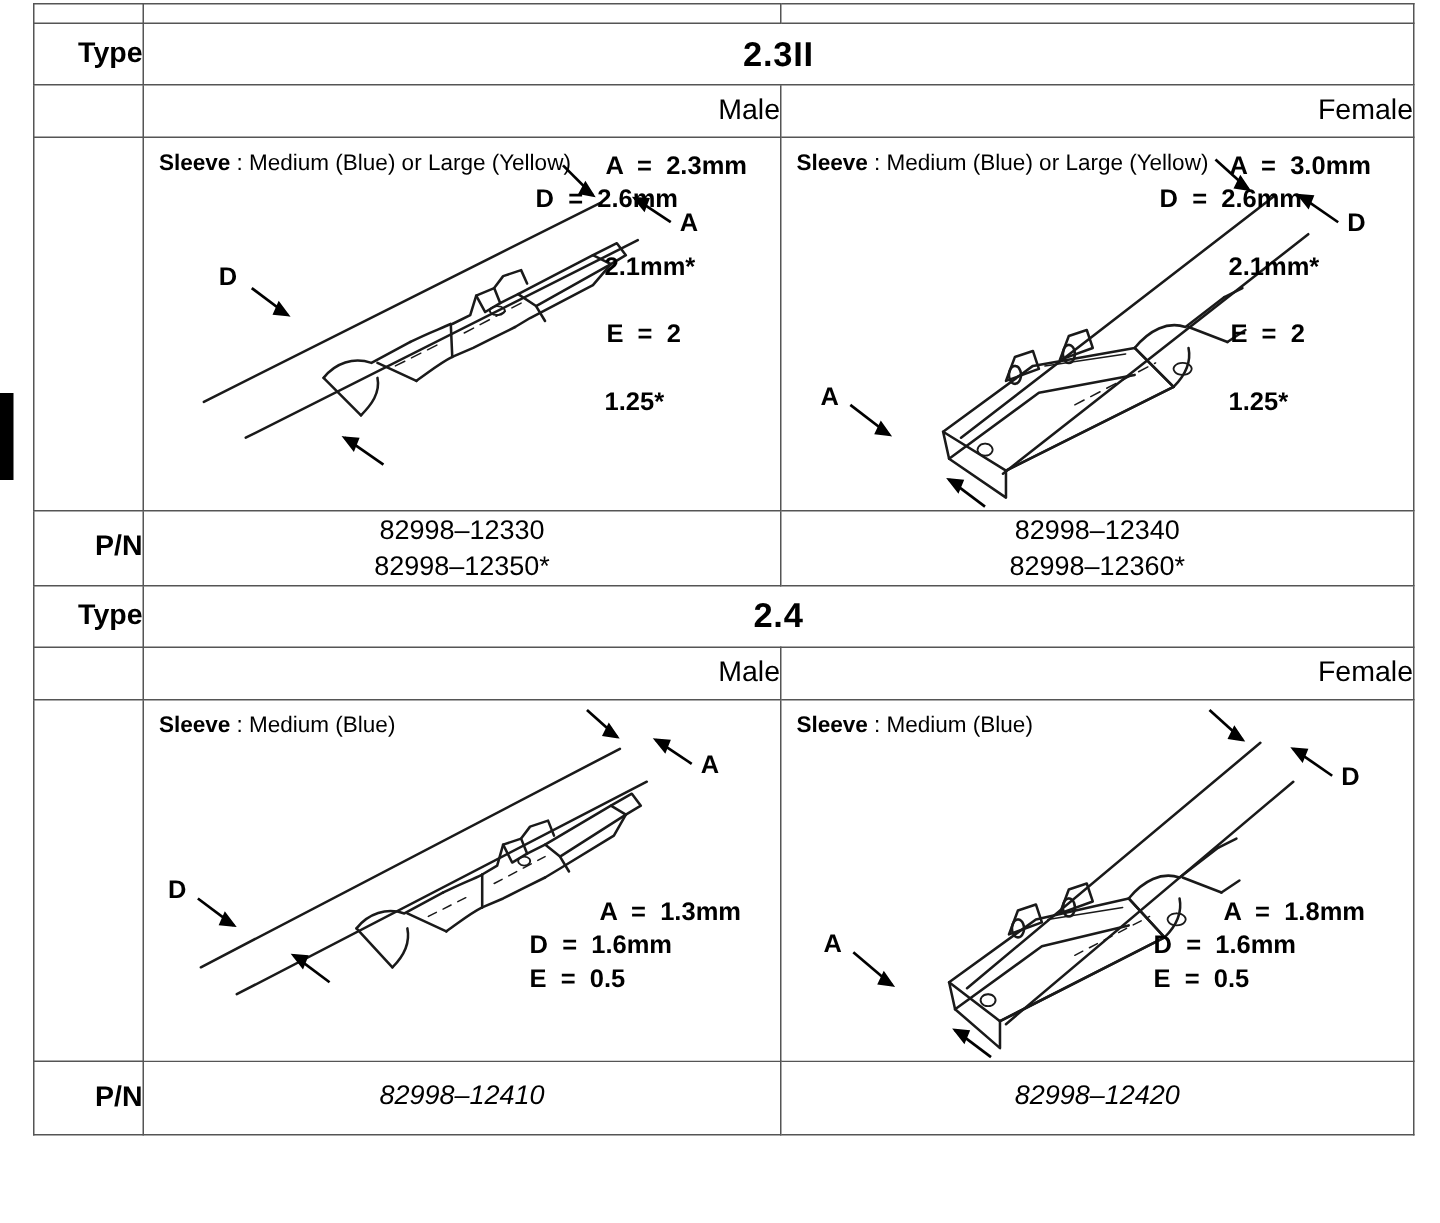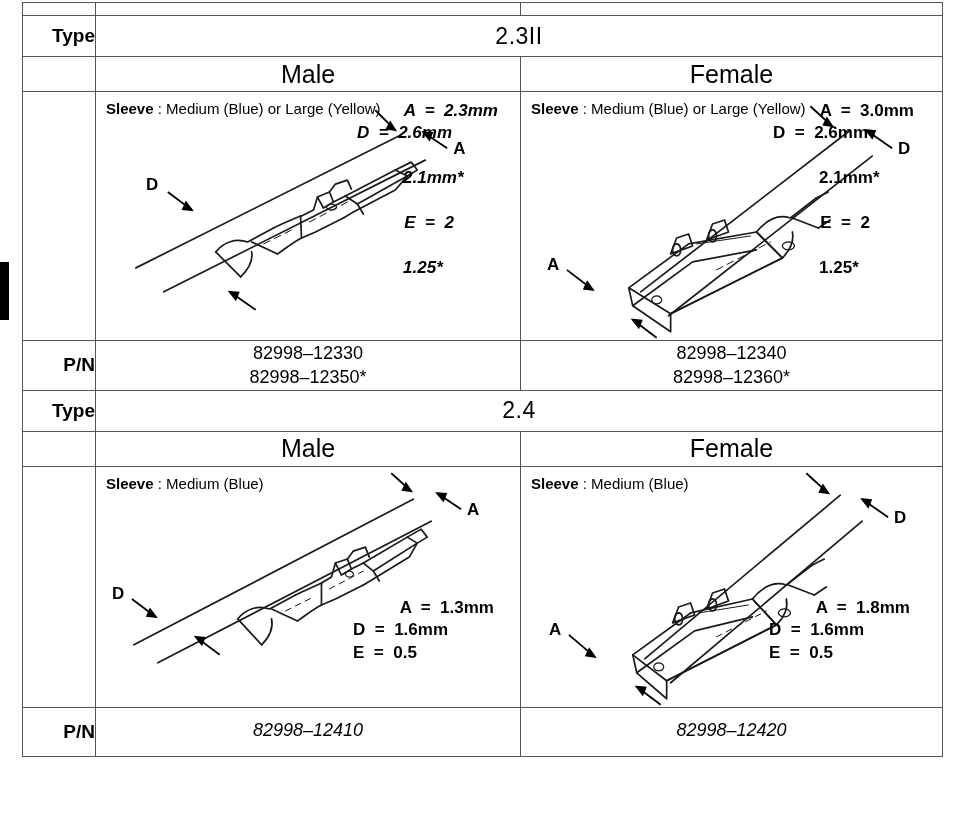--- a/index.html
+++ b/index.html
@@ -51,27 +51,27 @@
 
   .cell-label {
     text-align: right;
     font-size: 19px;
     height: 40px;
     font-weight: bold;
   }
   .cell-type {
     text-align: center;
     font-size: 23px;
-    font-weight: normal;
+    font-weight: bold;
     height: 40px;
     letter-spacing: 0.5px;
   }
   .cell-gender {
-    text-align: center;
-    font-size: 25px;
+    text-align: right;
+    font-size: 19px;
     height: 34px;
   }
   .cell-pn {
     text-align: center;
     font-size: 18px;
     line-height: 1.35;
     padding: 6px 0 10px 0;
   }
   .cell-pn.tall { padding: 10px 0 14px 0; font-style: italic; }
   .cell-blank { height: 34px; }
@@ -95,21 +95,21 @@
 
   .dims {
     position: absolute;
     font-size: 17px;
     font-weight: bold;
     line-height: 1.32;
     white-space: pre;
     font-family: "Liberation Sans", sans-serif;
   }
   .dims .hang { display: block; padding-left: 46px; }
-  .dims-m1 { right: 22px; bottom: 16px; font-style: italic; }
+  .dims-m1 { right: 22px; bottom: 16px; }
   .dims-f1 { right: 28px; bottom: 16px; }
   .dims-m2 { right: 26px; bottom: 20px; }
   .dims-f2 { right: 32px; bottom: 20px; }
 
   .art {
     position: absolute;
     left: 0;
     top: 0;
     width: 100%;
     height: 100%;

